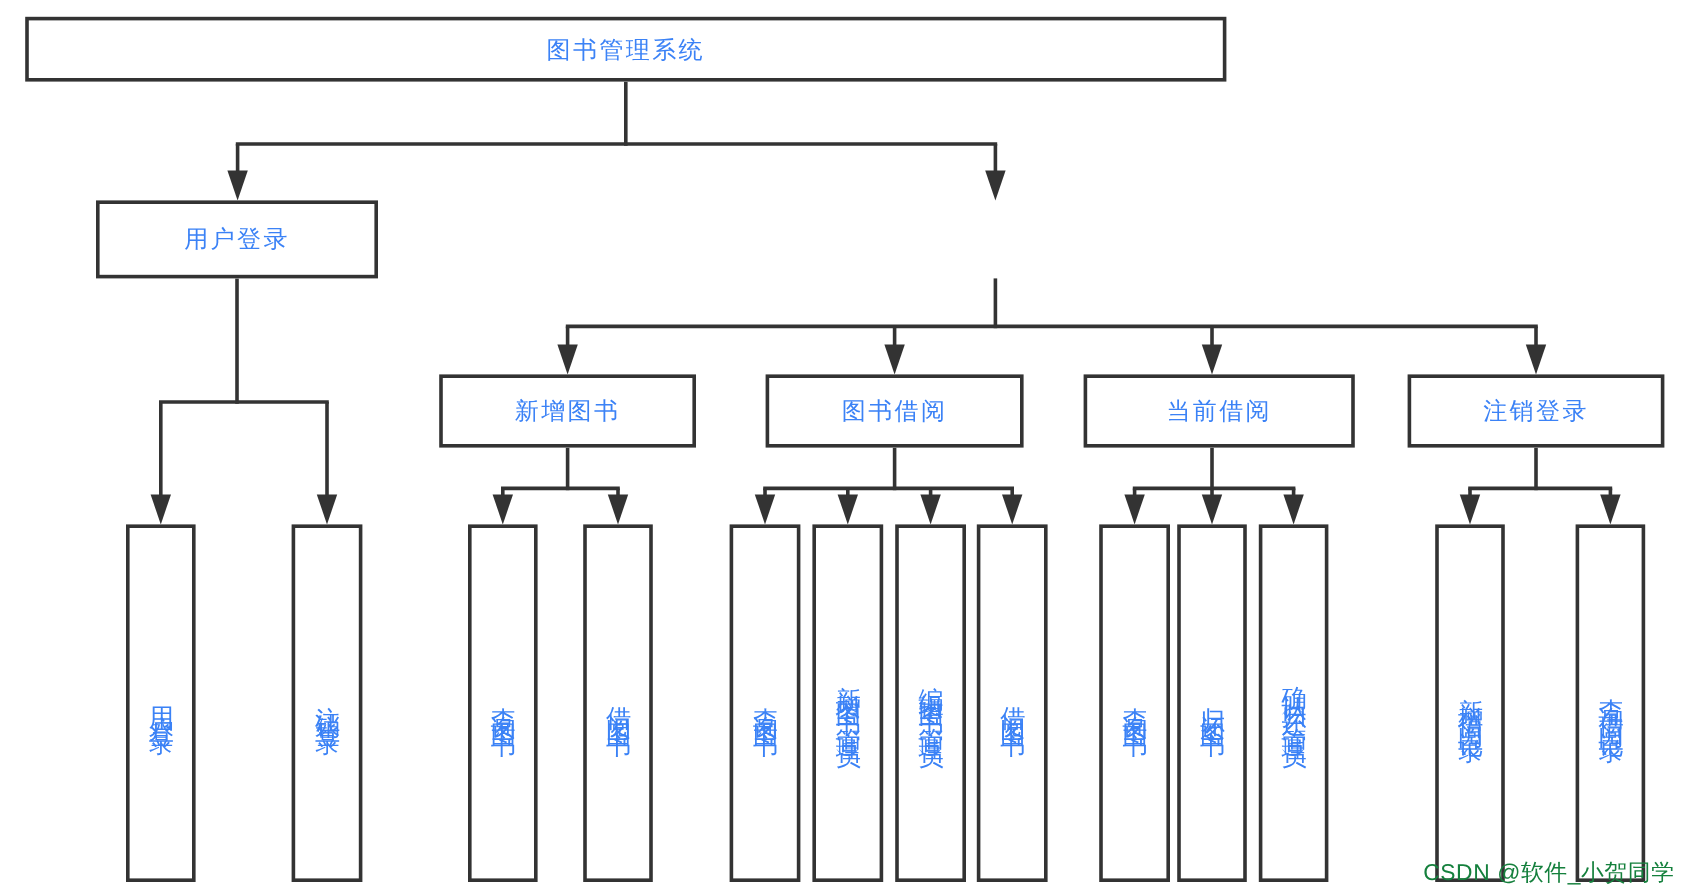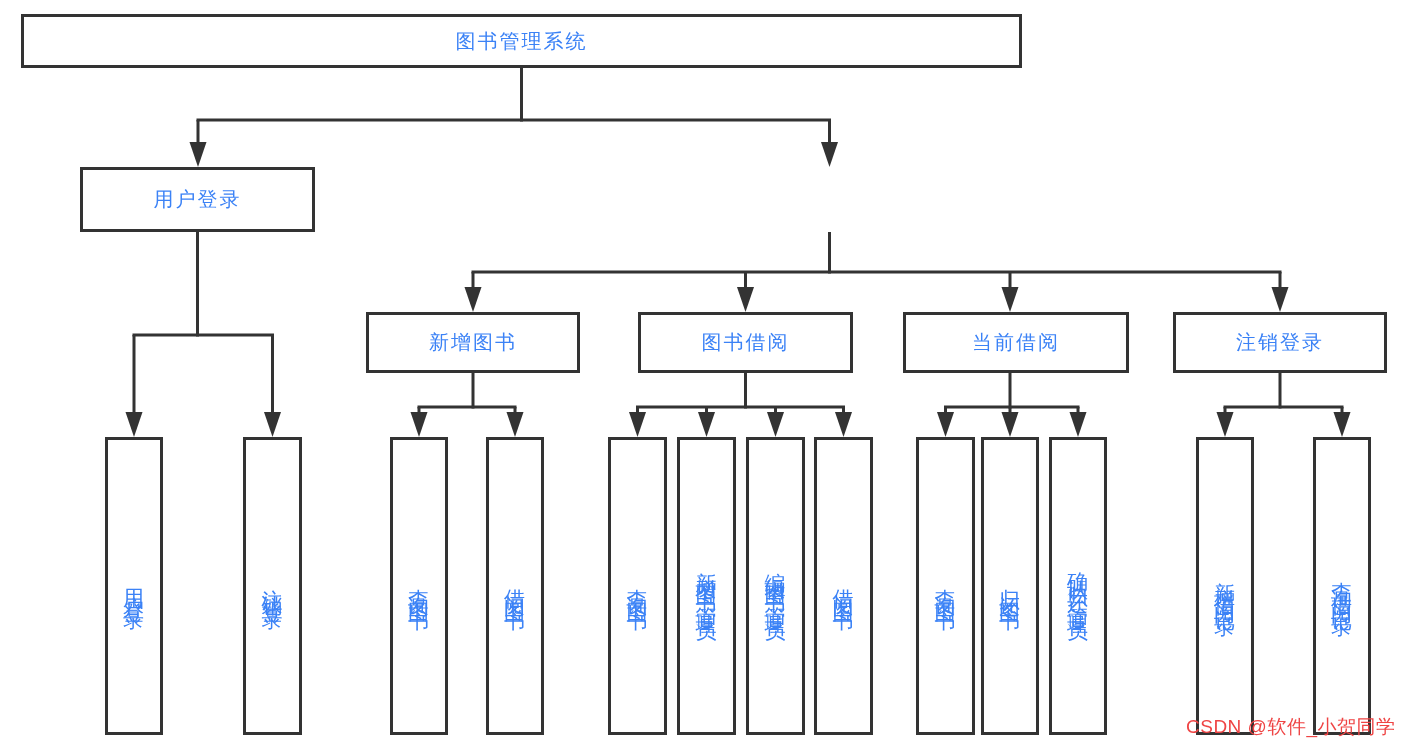--- a/index.html
+++ b/index.html
@@ -31,21 +31,21 @@
   .vnode .vtext{
     writing-mode:vertical-rl;
     text-orientation:mixed;
     letter-spacing:7px;
     line-height:1;
   }
   .watermark{
     position:absolute;
     left:1186px;top:714px;
     font-size:19px;
-    color:#ef4444;
+    color:#15803d;
     white-space:nowrap;
     z-index:5;
     letter-spacing:0.5px;
   }
 </style>
 </head>
 <body>
 
 <div class="stage">
 

